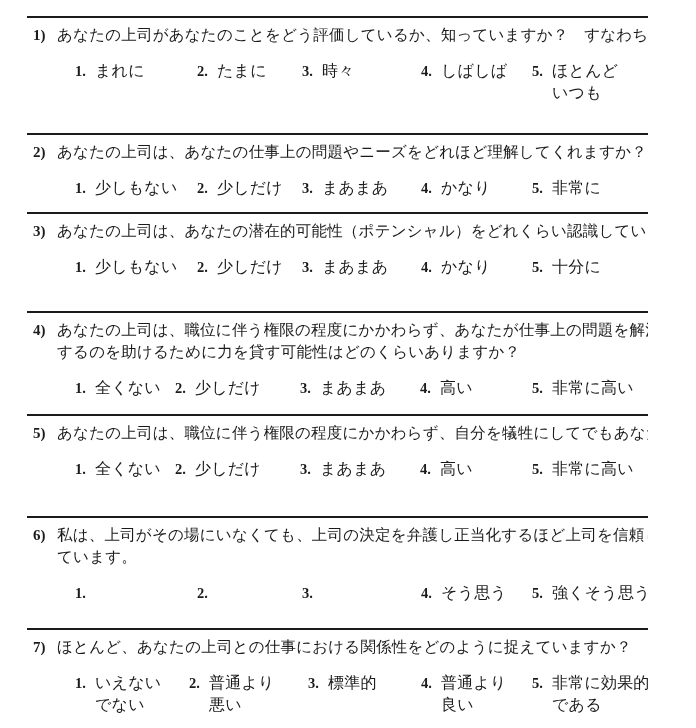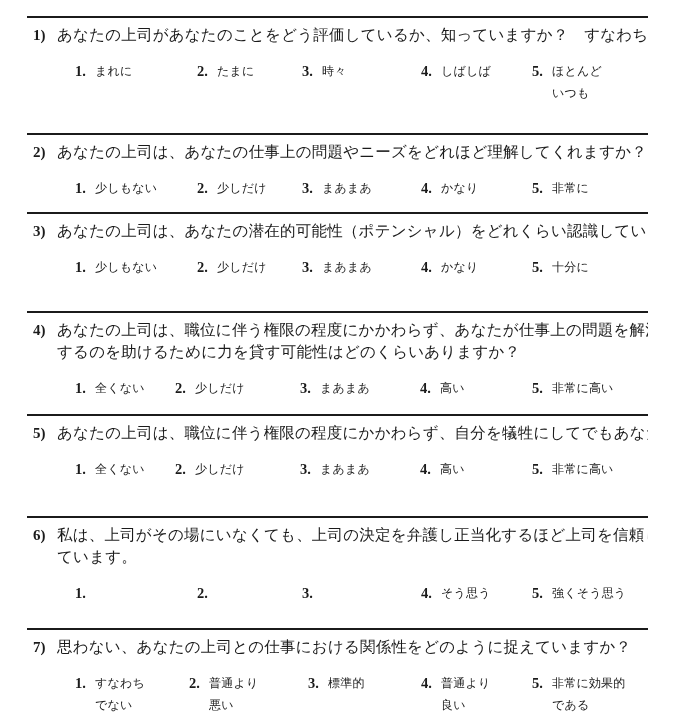--- a/index.html
+++ b/index.html
@@ -62,21 +62,21 @@
   }
   .opt-num {
     width: 20px;
     flex: 0 0 20px;
     font-weight: bold;
     font-size: 14.5px;
     line-height: 22px;
   }
   .opt-label { }
   .opt-line {
-    font-size: 12px;
+    font-size: 16px;
     line-height: 22px;
     letter-spacing: 0.2px;
   }
   
   .cols-a .opt:nth-child(1) { left: 42px; }
   .cols-a .opt:nth-child(2) { left: 164px; }
   .cols-a .opt:nth-child(3) { left: 269px; }
   .cols-a .opt:nth-child(4) { left: 388px; }
   .cols-a .opt:nth-child(5) { left: 499px; }
 
@@ -282,28 +282,28 @@
         <span class="opt-num">5.</span>
         <span class="opt-label"><span class="opt-line">強くそう思う</span></span>
       </div>
     </div>
   </div>
 
   <div class="sec h100">
     <div class="q-row">
       <span class="q-num">7)</span>
       <div class="q-text">
-        <div class="q-line">思わない、あなたの上司との仕事における関係性をどのように捉えていますか？</div>
+        <div class="q-line">ほとんど、あなたの上司との仕事における関係性をどのように捉えていますか？</div>
       </div>
     </div>
     <div class="opts cols-c h2">
       <div class="opt">
         <span class="opt-num">1.</span>
         <span class="opt-label">
-          <span class="opt-line" style="display:block">すなわち</span>
+          <span class="opt-line" style="display:block">いえない</span>
           <span class="opt-line" style="display:block">でない</span>
         </span>
       </div>
       <div class="opt">
         <span class="opt-num">2.</span>
         <span class="opt-label">
           <span class="opt-line" style="display:block">普通より</span>
           <span class="opt-line" style="display:block">悪い</span>
         </span>
       </div>

